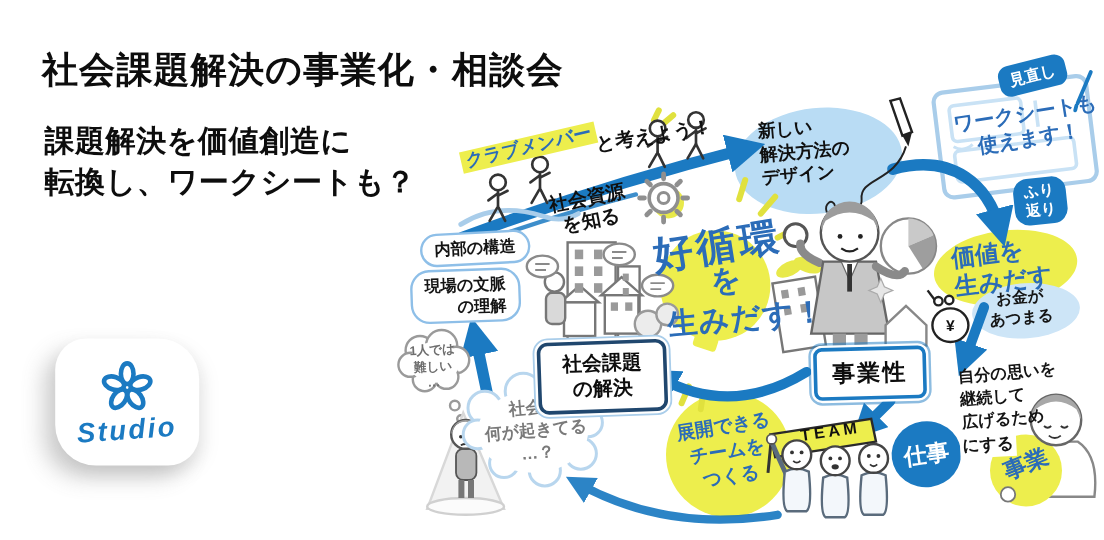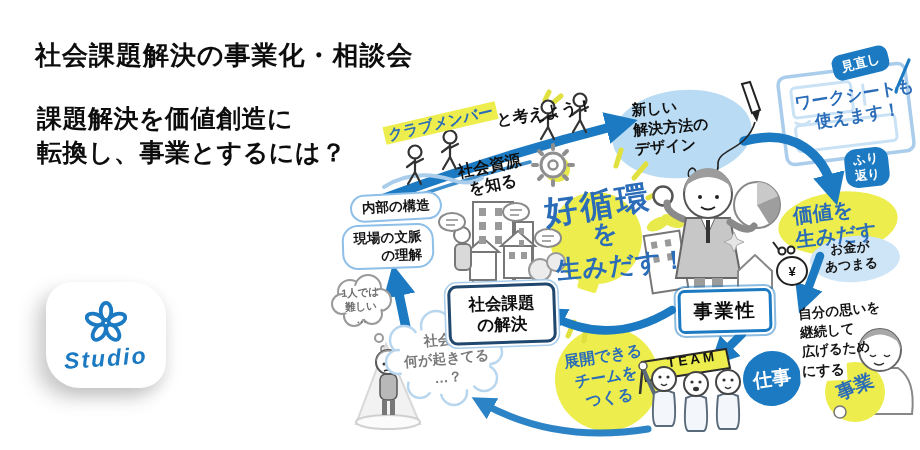--- a/index.html
+++ b/index.html
@@ -3,21 +3,21 @@
 <meta charset="utf-8">
 <style>
   html,body{margin:0;padding:0;background:#fff;}
   .canvas{position:relative;width:920px;height:450px;background:#fff;overflow:hidden;
     font-family:"Liberation Sans","DejaVu Sans",sans-serif;color:#111;}
   .abs{position:absolute;}
   .ml{white-space:pre-line;}
   svg.overlay{position:absolute;left:0;top:0;z-index:1;}
   .lbl{position:absolute;z-index:2;font-weight:900;}
 
-  .t-title{left:35px;top:38px;font-size:26px;letter-spacing:1px;color:#0d0d0d;}
+  .t-title{left:35px;top:38px;font-size:30px;letter-spacing:1px;color:#0d0d0d;}
   .t-sub{left:37px;top:102px;font-size:25px;line-height:1.34;letter-spacing:.5px;color:#0d0d0d;}
 
   .logo-card{left:46px;top:282px;width:120px;height:106px;background:#fff;z-index:2;
     border-radius:26px 34px 26px 34px;
     box-shadow:-10px 10px 18px rgba(100,100,100,.30),4px 6px 12px rgba(130,130,130,.15);
     display:flex;flex-direction:column;align-items:center;justify-content:center;gap:1px;}
   .logo-mark{width:46px;height:46px;}
   .logo-text{color:var(--blue,#1b7ac2);font-size:23px;font-style:italic;letter-spacing:2px;
     font-weight:600;transform:rotate(-4deg);}
 
@@ -326,21 +326,21 @@
       <circle cx="840" cy="412" r="6" fill="#fff" stroke="#777" stroke-width="1.5"></circle>
       <circle cx="880" cy="350" r="21" fill="#fff" stroke="#666" stroke-width="2"></circle>
       <path d="M859,350 A21,21 0 0 1 901,350 L897,341 Q880,328 863,341 Z" fill="#a8a8a8"></path>
       <path d="M870,355 Q873,358 876,355 M884,355 Q887,358 890,355" fill="none" stroke="#333" stroke-width="1.5"></path>
       <path d="M874,363 Q879,367 884,363" fill="none" stroke="#333" stroke-width="1.5"></path>
     </g>
   </svg>
 
   <div class="lbl t-title">社会課題解決の事業化・相談会</div>
   <div class="lbl t-sub ml">課題解決を価値創造に
-転換し、事業とするには？</div>
+転換し、ワークシートも？</div>
 
   <div class="abs logo-card">
     <svg class="logo-mark" viewBox="0 0 48 48">
       <g fill="none" stroke="#1b7ac2" stroke-width="4" stroke-linecap="round">
         <ellipse cx="24" cy="14" rx="5.5" ry="9" transform="rotate(0 24 26)"></ellipse>
         <ellipse cx="24" cy="14" rx="5.5" ry="9" transform="rotate(72 24 26)"></ellipse>
         <ellipse cx="24" cy="14" rx="5.5" ry="9" transform="rotate(144 24 26)"></ellipse>
         <ellipse cx="24" cy="14" rx="5.5" ry="9" transform="rotate(216 24 26)"></ellipse>
         <ellipse cx="24" cy="14" rx="5.5" ry="9" transform="rotate(288 24 26)"></ellipse>
       </g>

